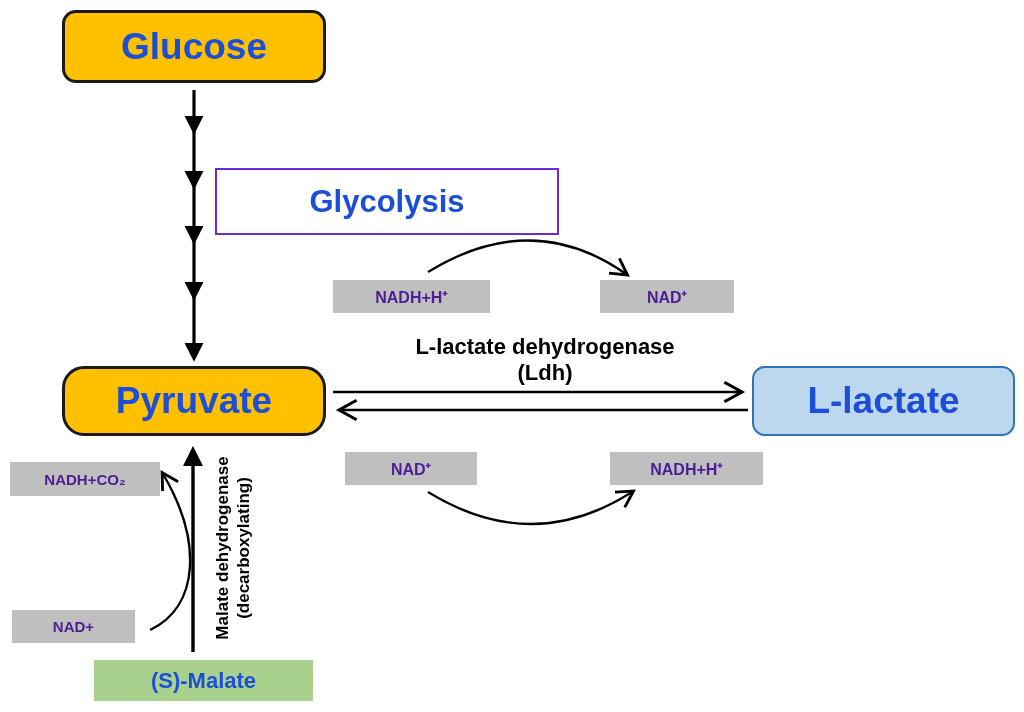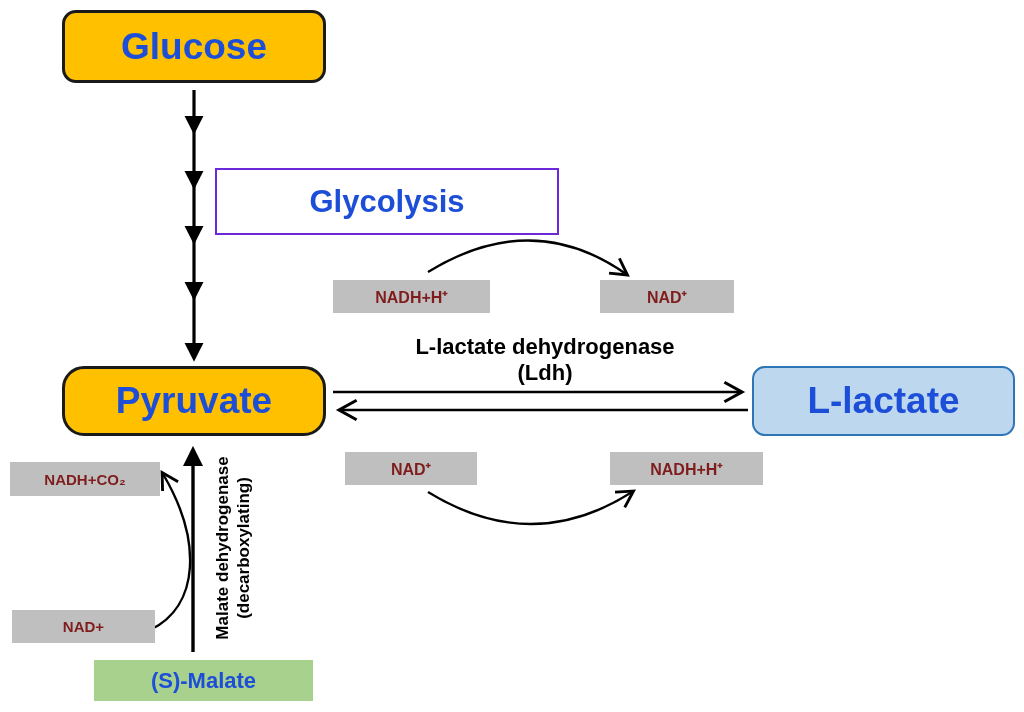--- a/index.html
+++ b/index.html
@@ -67,28 +67,28 @@
     text-align: right;
   }
 
   .cofactor {
     background: #BFBFBF;
     display: flex;
     align-items: center;
     justify-content: center;
     font-weight: bold;
     font-size: 16px;
-    color: #7f1d1d;
+    color: #4c1d95;
   }
   #nadh-top  { left: 333px; top: 280px; width: 157px; height: 33px; }
   #nad-top   { left: 600px; top: 280px; width: 134px; height: 33px; }
   #nad-mid   { left: 345px; top: 452px; width: 132px; height: 33px; }
   #nadh-mid  { left: 610px; top: 452px; width: 153px; height: 33px; }
   #nadh-co2  { left: 10px;  top: 462px; width: 150px; height: 34px; font-size: 15px; }
-  #nad-left  { left: 12px;  top: 610px; width: 143px; height: 33px; font-size: 15px; }
+  #nad-left  { left: 12px;  top: 610px; width: 123px; height: 33px; font-size: 15px; }
 
   .enzyme-label {
     font-weight: bold;
     text-align: center;
     color: #000;
   }
   #ldh-label {
     left: 330px; top: 334px; width: 430px;
     font-size: 22px;
     line-height: 1.18;

